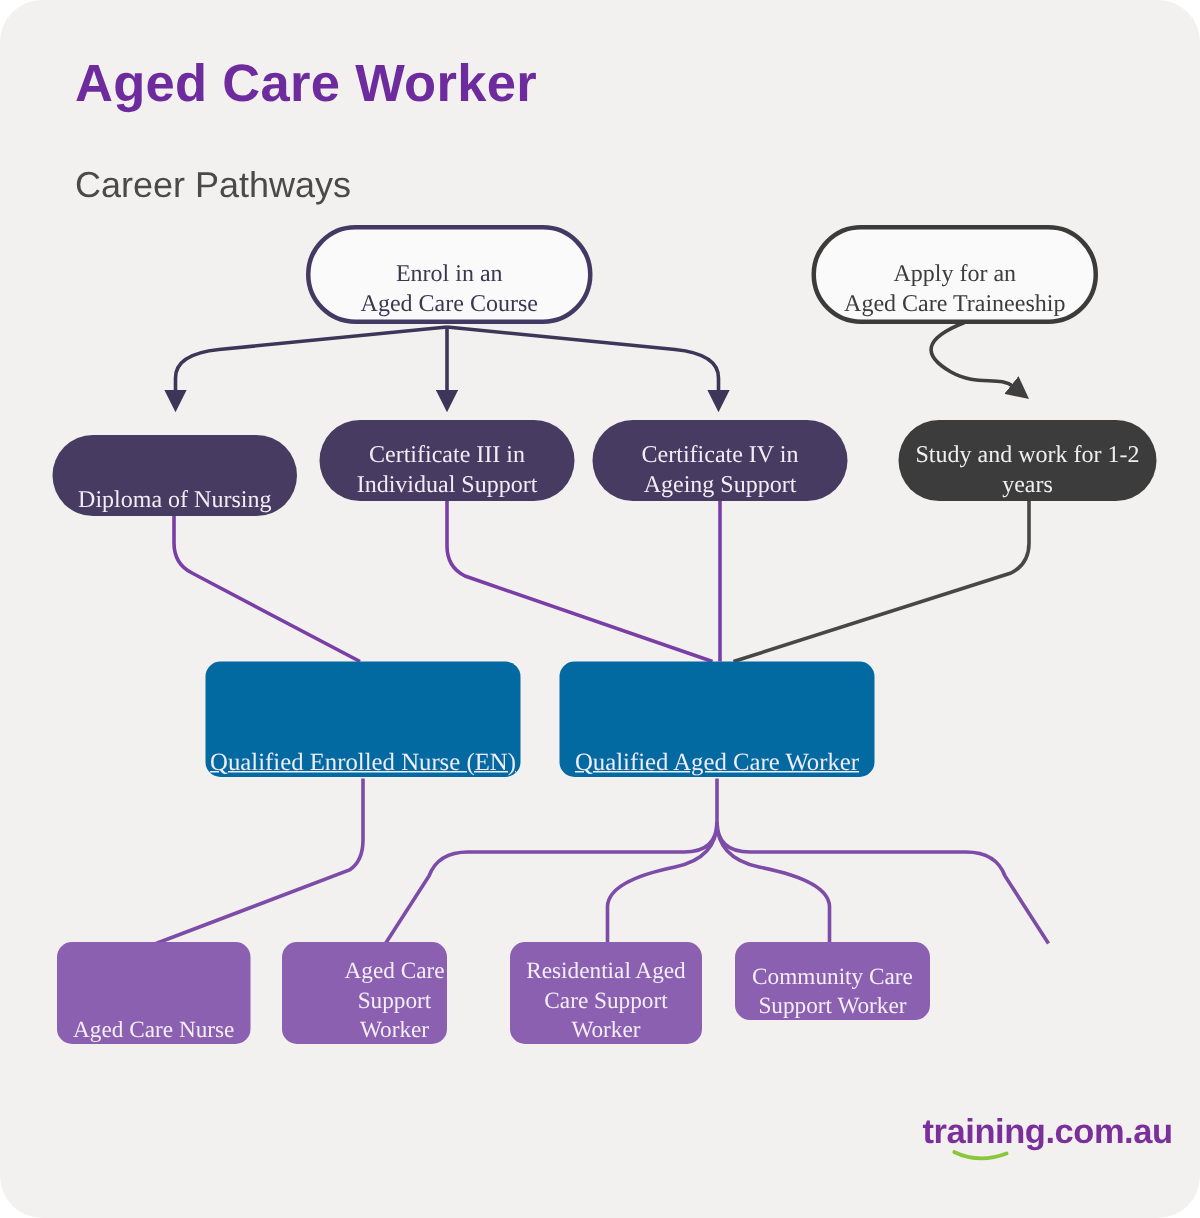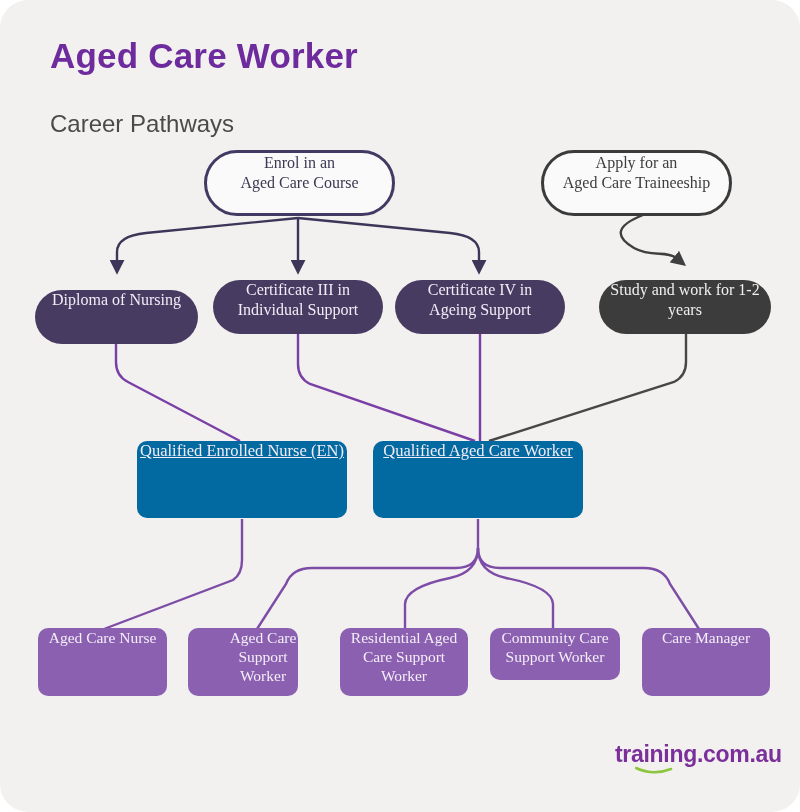--- a/index.html
+++ b/index.html
@@ -1,21 +1,21 @@
 <!DOCTYPE html>
 <html><head>
 <meta charset="utf-8">
 <style>
   html,body{margin:0;padding:0;background:#ffffff;}
   body{width:800px;height:812px;position:relative;font-family:"Liberation Sans","DejaVu Sans",sans-serif;}
   .card{position:absolute;left:0;top:0;width:800px;height:812px;background:#f2f1ef;border-radius:28px;overflow:hidden;}
   .page-title{position:absolute;left:50px;top:36px;font-size:35px;font-weight:800;color:#6e2b9e;letter-spacing:.2px;}
   .page-subtitle{position:absolute;left:50px;top:82px;font-size:24px;font-weight:400;color:#4a4a4a;margin-top:28px;}
   svg.connectors{position:absolute;left:0;top:0;z-index:1;}
-  .node{position:absolute;z-index:2;display:flex;align-items:flex-start;justify-content:center;text-align:center;
+  .node{position:absolute;z-index:2;display:flex;align-items:flex-end;justify-content:center;text-align:center;
         font-family:"Liberation Serif","DejaVu Serif",serif;box-sizing:border-box;}
   .node .lbl{white-space:pre-line;line-height:1.24;}
   .pill-outline{background:#fbfafa;border-radius:36px;font-size:16px;}
   .p-enrol{left:204px;top:150px;width:191px;height:66px;border:3px solid #433a63;color:#3c3852;}
   .p-apply{left:541px;top:150px;width:191px;height:66px;border:3px solid #3b3b3b;color:#3d3d3d;}
   .box-dark{background:#473b62;border-radius:27px;color:#f2ecf6;font-size:16px;}
   .b-diploma{left:35px;top:280px;width:163px;height:54px;margin-top:10px;}
   .b-cert3{left:213px;top:280px;width:170px;height:54px;}
   .b-cert4{left:395px;top:280px;width:170px;height:54px;}
   .b-study{left:599px;top:280px;width:172px;height:54px;background:#3d3c3d;border-radius:27px;color:#f0efef;font-size:16px;}
@@ -111,23 +111,20 @@
   </div>
   <div class="node box-light b-racsw">
     <span class="lbl">Residential Aged
 Care Support
 Worker</span>
   </div>
   <div class="node box-light b-ccsw">
     <span class="lbl">Community Care
 Support Worker</span>
   </div>
-  <div class="node box-light b-mgr">
-    <span class="lbl">Care Manager</span>
-  </div>
 
   <div class="logo">
     <span>training.com.au</span>
     <svg class="swoosh" width="38" height="11" viewBox="0 0 38 11">
       <path d="M1,2 Q18,10 36,3" fill="none" stroke="#8cc63f" stroke-width="2.6" stroke-linecap="round"></path>
     </svg>
   </div>
 
 </div>
 

